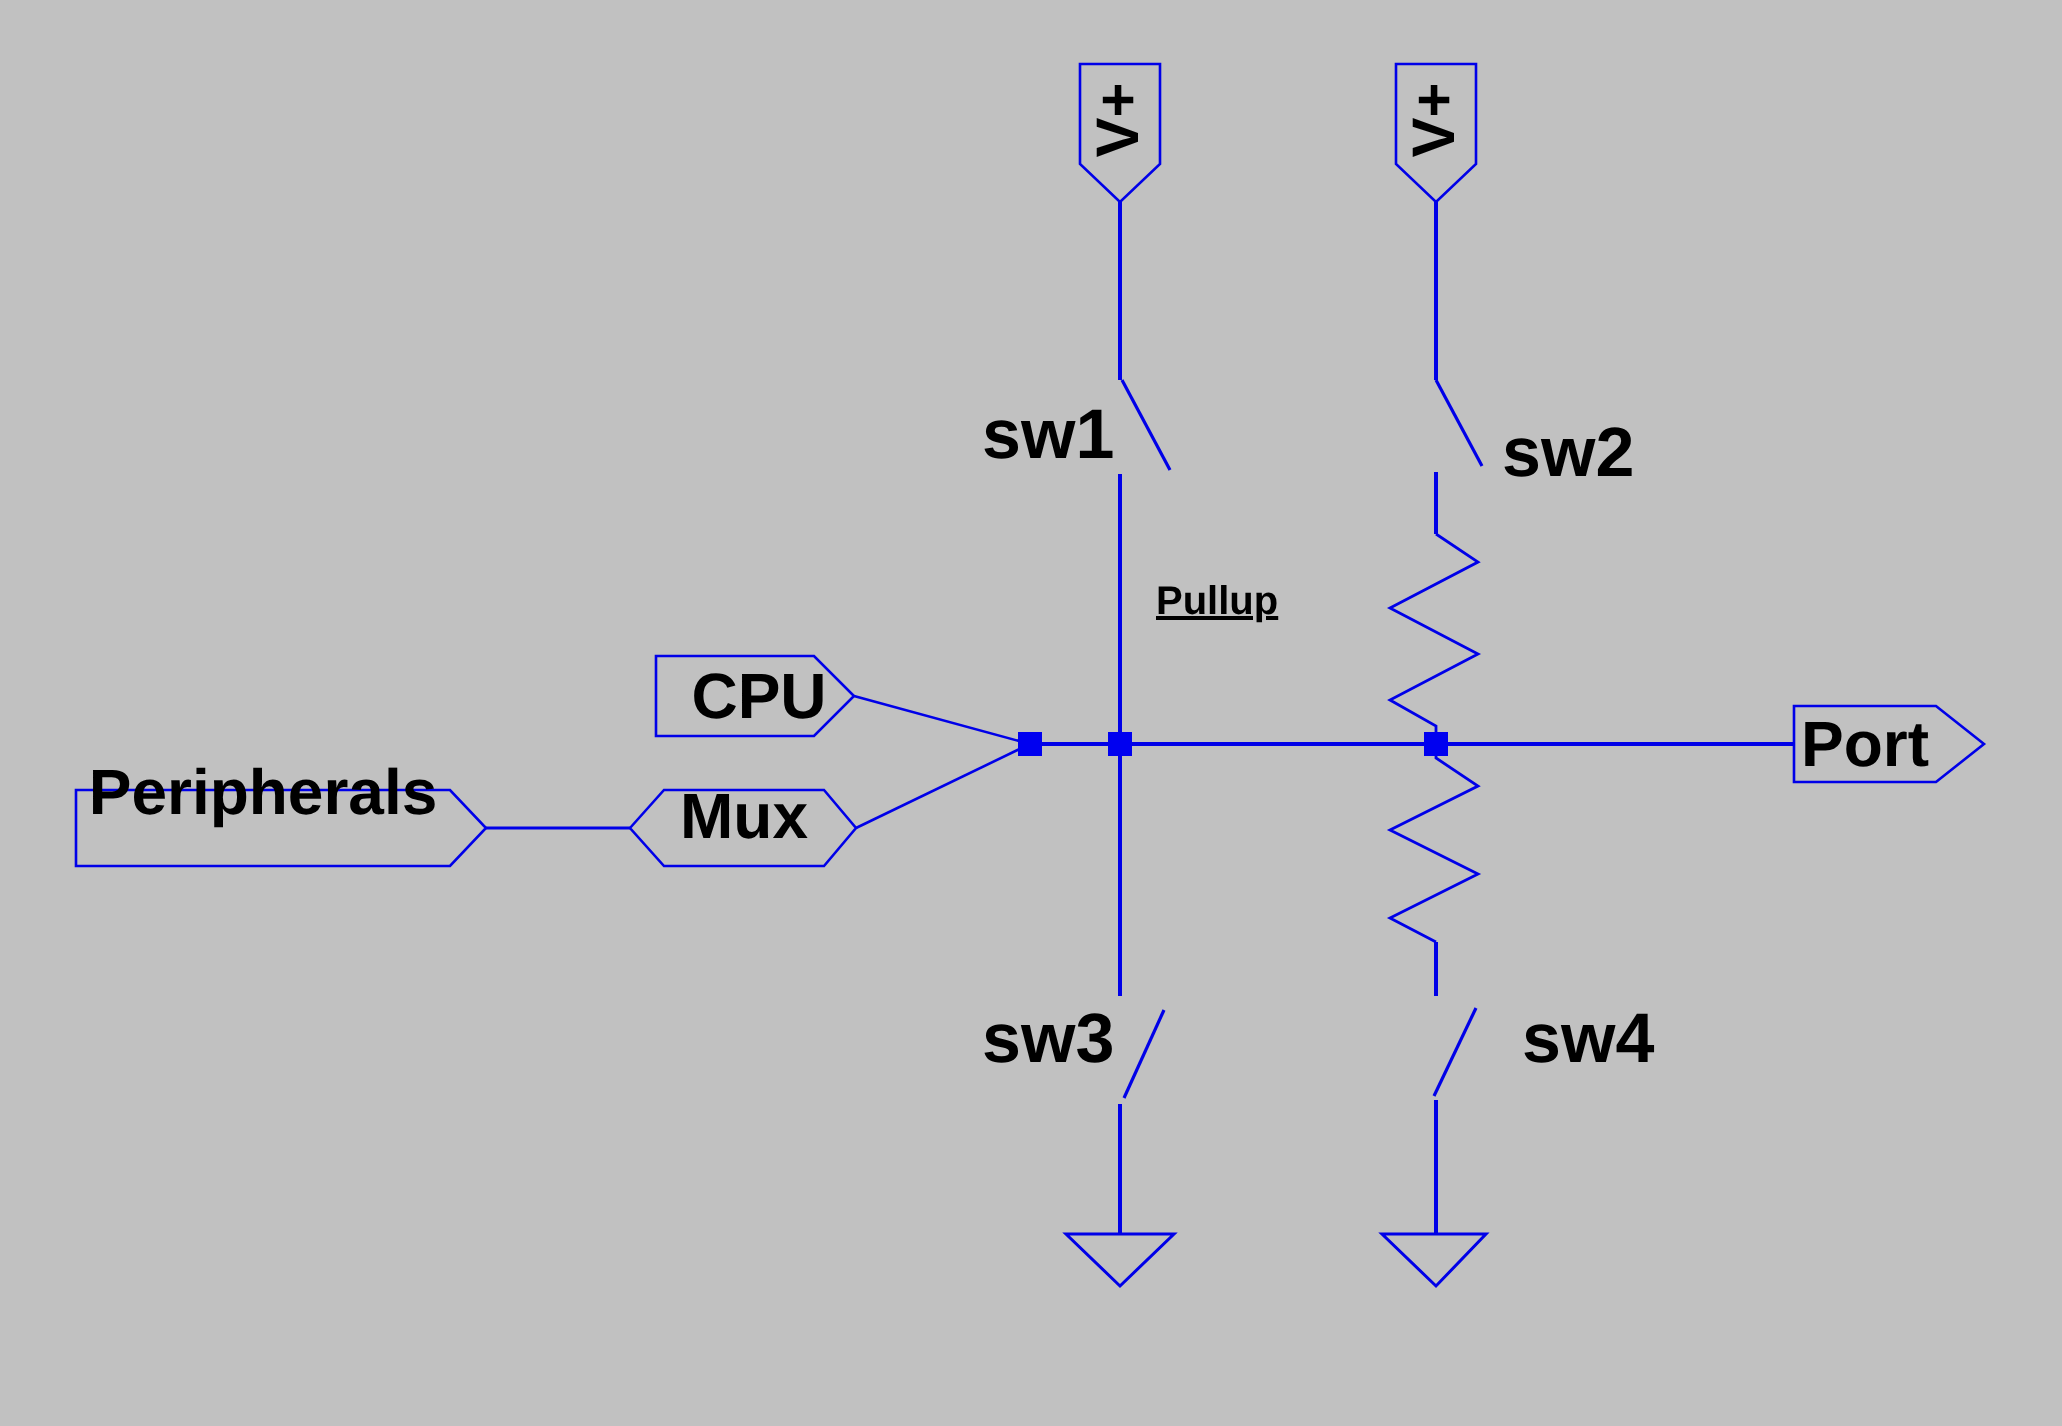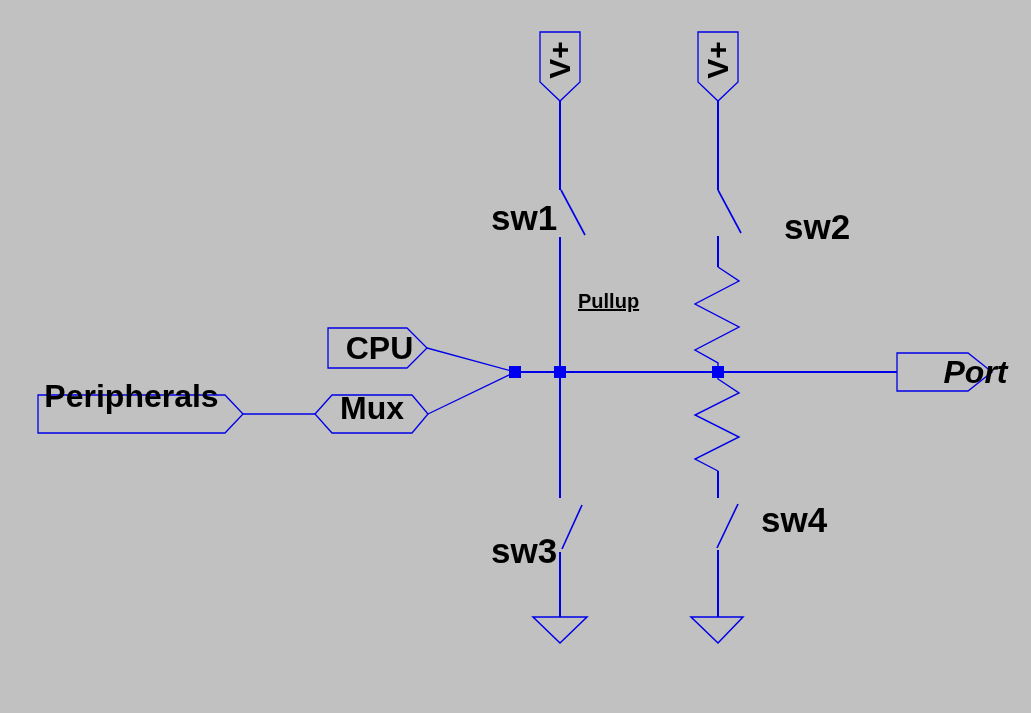--- a/index.html
+++ b/index.html
@@ -96,24 +96,24 @@
   </svg>
 
   <div class="flag-label vflag-label" style="left:540px; top:32px; width:40px; height:56px;">
     <span>V+</span>
   </div>
   <div class="flag-label vflag-label" style="left:698px; top:32px; width:40px; height:56px;">
     <span>V+</span>
   </div>
 
   <div class="label net-label" style="left:491px; top:200px;">sw1</div>
-  <div class="label net-label" style="left:784px; top:209px;">sw2</div>
-  <div class="label net-label" style="left:491px; top:502px;margin-top:31px;">sw3</div>
+  <div class="label net-label" style="left:751px; top:209px;">sw2</div>
+  <div class="label net-label" style="left:491px; top:502px;">sw3</div>
   <div class="label net-label" style="left:761px; top:502px;">sw4</div>
 
   <div class="label comp-label" style="left:578px; top:291px;">Pullup</div>
 
   <div class="flag-label" style="left:328px; top:328px; width:79px; height:40px;padding-left:12px;">CPU</div>
   <div class="flag-label" style="left:332px; top:395px; width:80px; height:26px;">Mux</div>
   <div class="flag-label" style="left:38px; top:386px; width:187px; height:20px;">Peripherals</div>
-  <div class="flag-label" style="left:940px; top:353px; width:71px; height:38px;font-style:italic;">Port</div>
+  <div class="flag-label" style="left:897px; top:353px; width:71px; height:38px;">Port</div>
 
 </div>
 
 </body></html>

